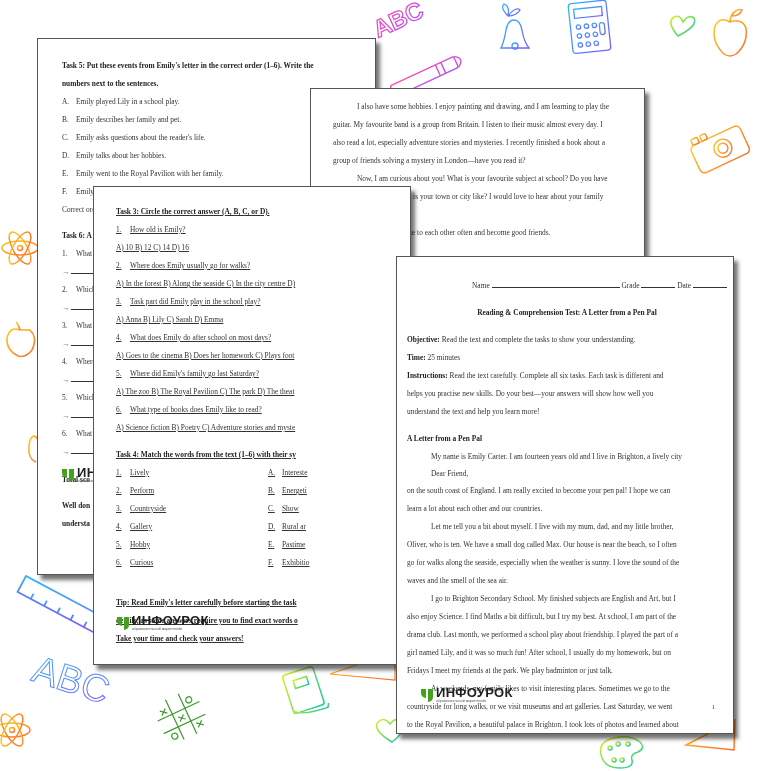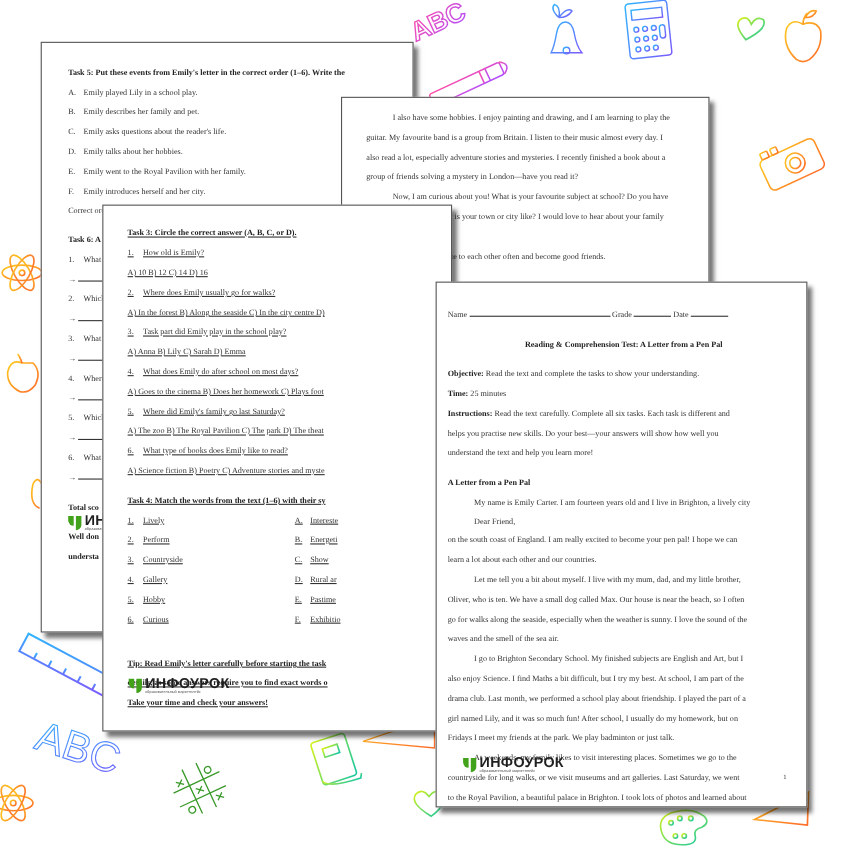--- a/index.html
+++ b/index.html
@@ -161,20 +161,21 @@
       <circle cx="22" cy="22" r="2"></circle>
   </g>
 
   <path d="M686 745 L735 720 L734 750 Z" fill="none" stroke="url(#gOrange)" stroke-width="1.5"></path>
   <path d="M330 674 L395 652 L395 680 Z" fill="none" stroke="url(#gOrange)" stroke-width="1.2"></path>
 </svg>
 
 <div class="page" style="left:37px;top:38px;width:337px;height:535px;">
   <div style="position:absolute;left:24px;top:18px;width:300px;">
     <div class="line b">Task 5: Put these events from Emily's letter in the correct order (1–6). Write the</div>
+    <div class="line b">numbers next to the sentences.</div>
     <div class="item">
         <span class="num">A.</span>
         <span>Emily played Lily in a school play.</span>
       </div>
     <div class="item">
         <span class="num">B.</span>
         <span>Emily describes her family and pet.</span>
       </div>
     <div class="item">
         <span class="num">C.</span>
@@ -419,21 +420,21 @@
     <span class="leaf"></span>
     <div>
         <div class="word">ИНФОУРОК</div>
         <div class="sub">образовательный маркетплейс</div>
       </div>
   </div>
 </div>
 
 <div class="page" style="left:396px;top:256px;width:336px;height:476px;">
   <div style="position:absolute;left:10px;top:20px;width:320px;">
-    <div class="line" style="text-align:left;">
+    <div class="line" style="text-align:right;">
       <span>Name</span>
       <span class="blank" style="width:128px"></span>
       <span>Grade</span>
       <span class="blank" style="width:34px"></span>
       <span>Date</span>
       <span class="blank" style="width:34px"></span>
     </div>
     <div style="height:9px"></div>
     <div class="line b" style="text-align:center;">Reading &amp; Comprehension Test: A Letter from a Pen Pal</div>
     <div style="height:9px"></div>

